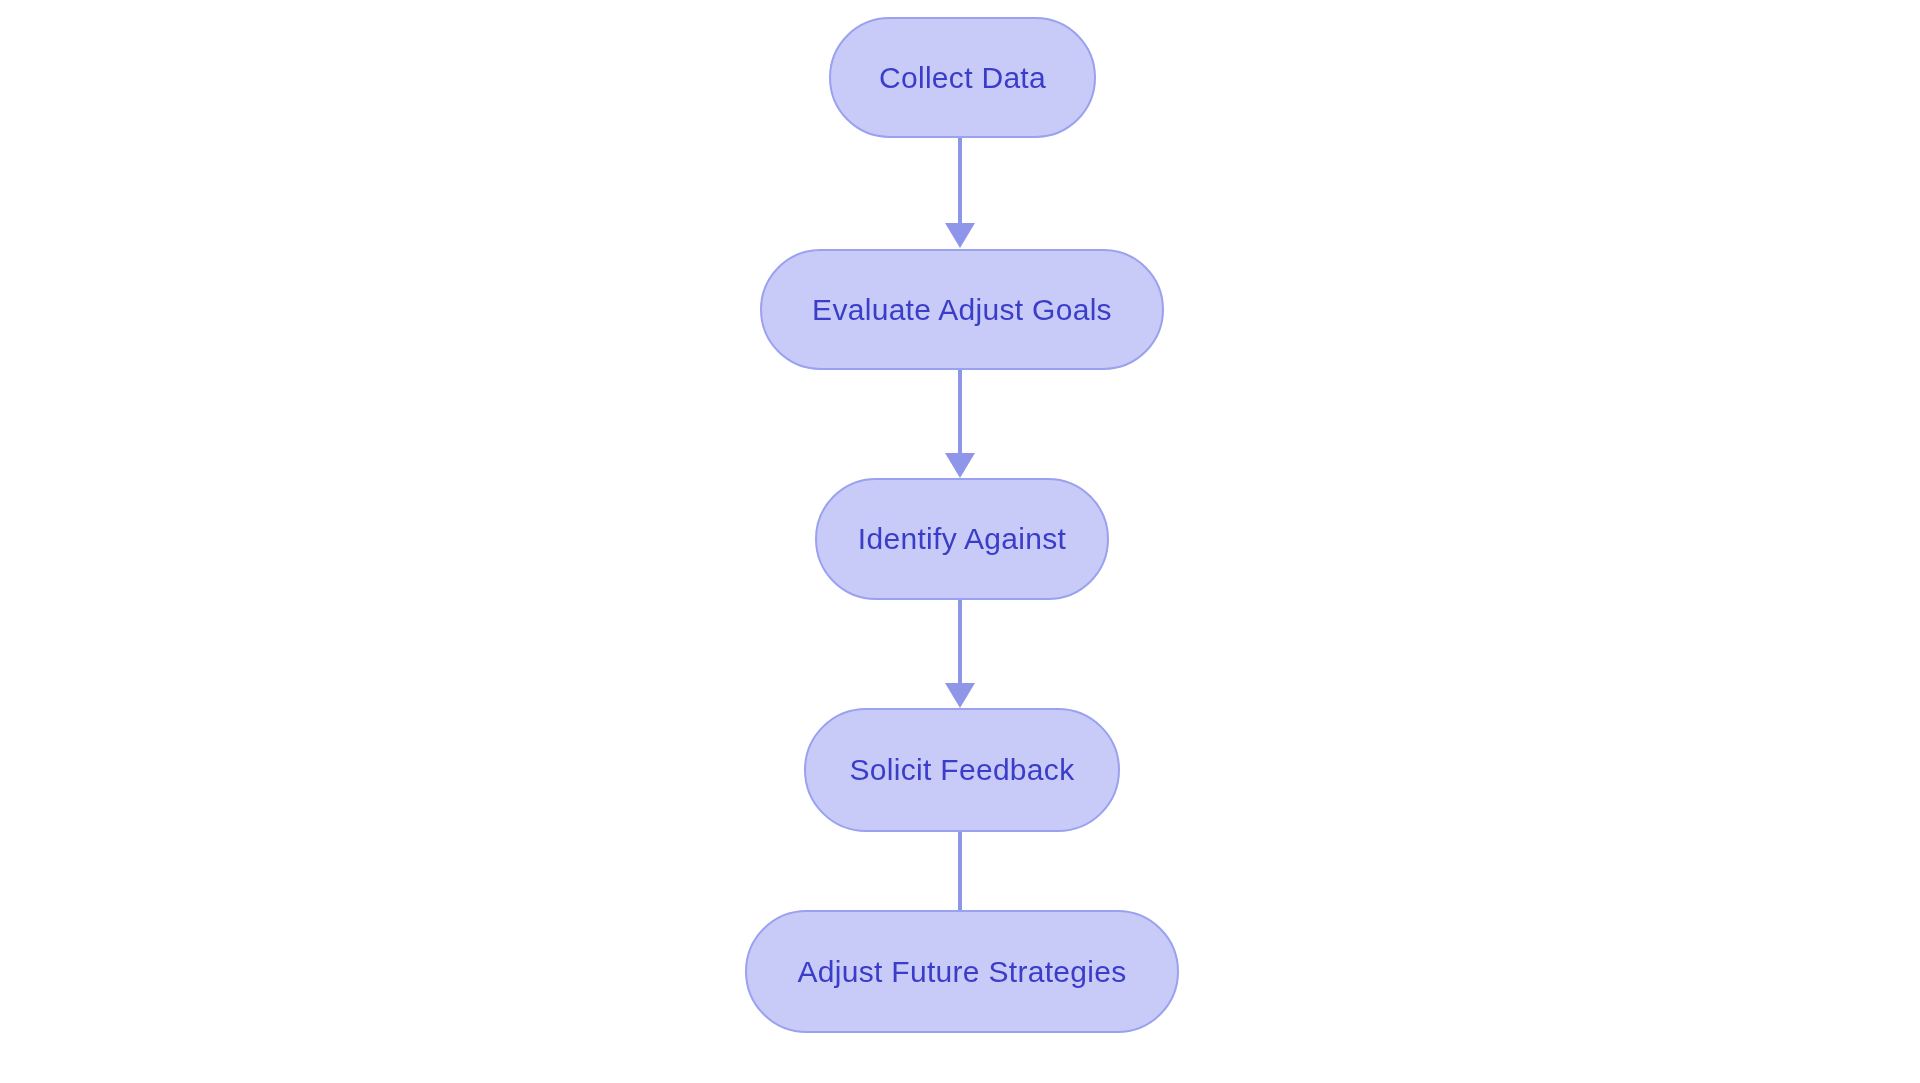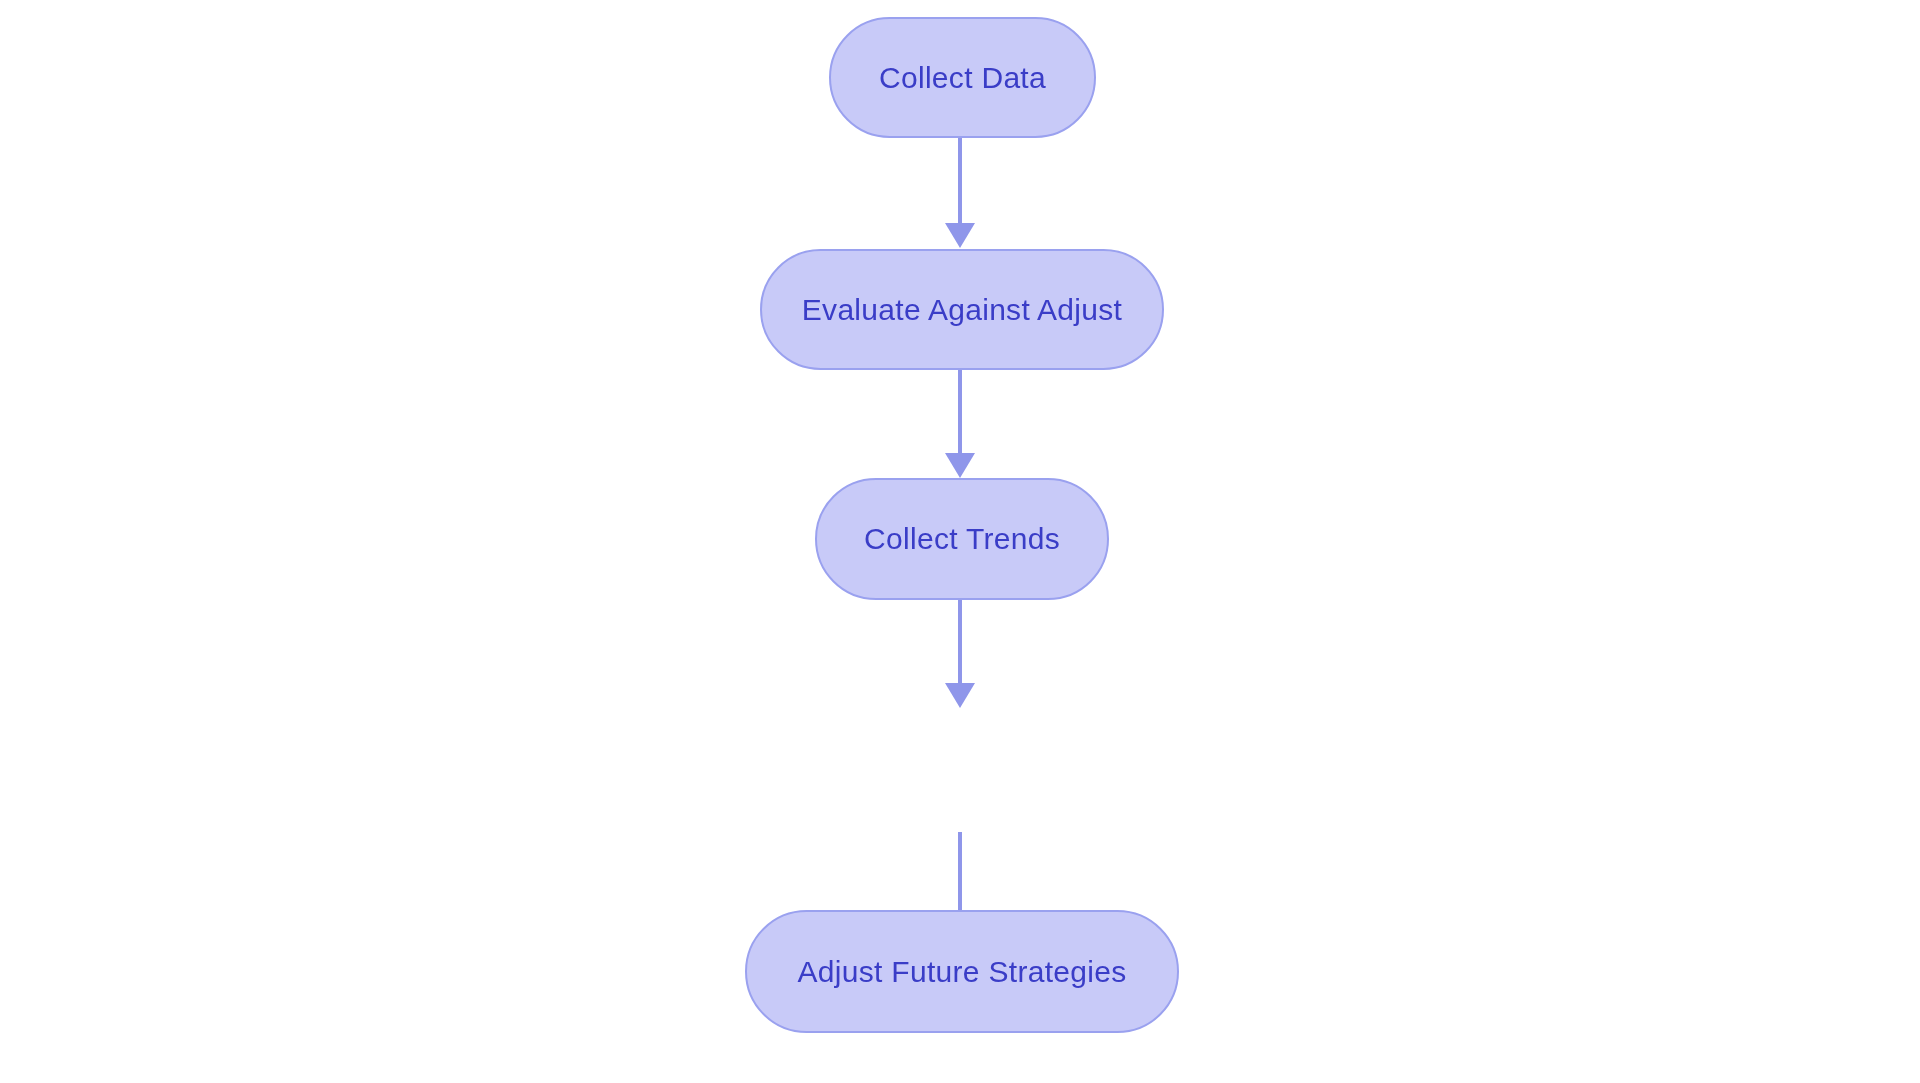--- a/index.html
+++ b/index.html
@@ -59,37 +59,40 @@
   <div class="node" style="left:829px; top:17px; width:267px; height:121px;">
     <span class="node-label">Collect Data</span>
   </div>
 
   <div class="edge" style="left:945px; top:138px; width:30px; height:110px;">
     <div class="edge-line" style="height:85px;"></div>
     <div class="edge-arrowhead"></div>
   </div>
 
   <div class="node" style="left:760px; top:249px; width:404px; height:121px;">
-    <span class="node-label">Evaluate Against Adjust</span>
+    <span class="node-label">Evaluate Adjust Goals</span>
   </div>
 
   <div class="edge" style="left:945px; top:370px; width:30px; height:108px;">
     <div class="edge-line" style="height:83px;"></div>
     <div class="edge-arrowhead"></div>
   </div>
 
   <div class="node" style="left:815px; top:478px; width:294px; height:122px;">
-    <span class="node-label">Collect Trends</span>
+    <span class="node-label">Identify Against</span>
   </div>
 
   <div class="edge" style="left:945px; top:600px; width:30px; height:108px;">
     <div class="edge-line" style="height:83px;"></div>
     <div class="edge-arrowhead"></div>
   </div>
 
+  <div class="node" style="left:804px; top:708px; width:316px; height:124px;">
+    <span class="node-label">Solicit Feedback</span>
+  </div>
 
   <div class="edge" style="left:945px; top:832px; width:30px; height:107px;">
     <div class="edge-line" style="height:82px;"></div>
     <div class="edge-arrowhead"></div>
   </div>
 
   <div class="node" style="left:745px; top:910px; width:434px; height:123px;">
     <span class="node-label">Adjust Future Strategies</span>
   </div>
 

